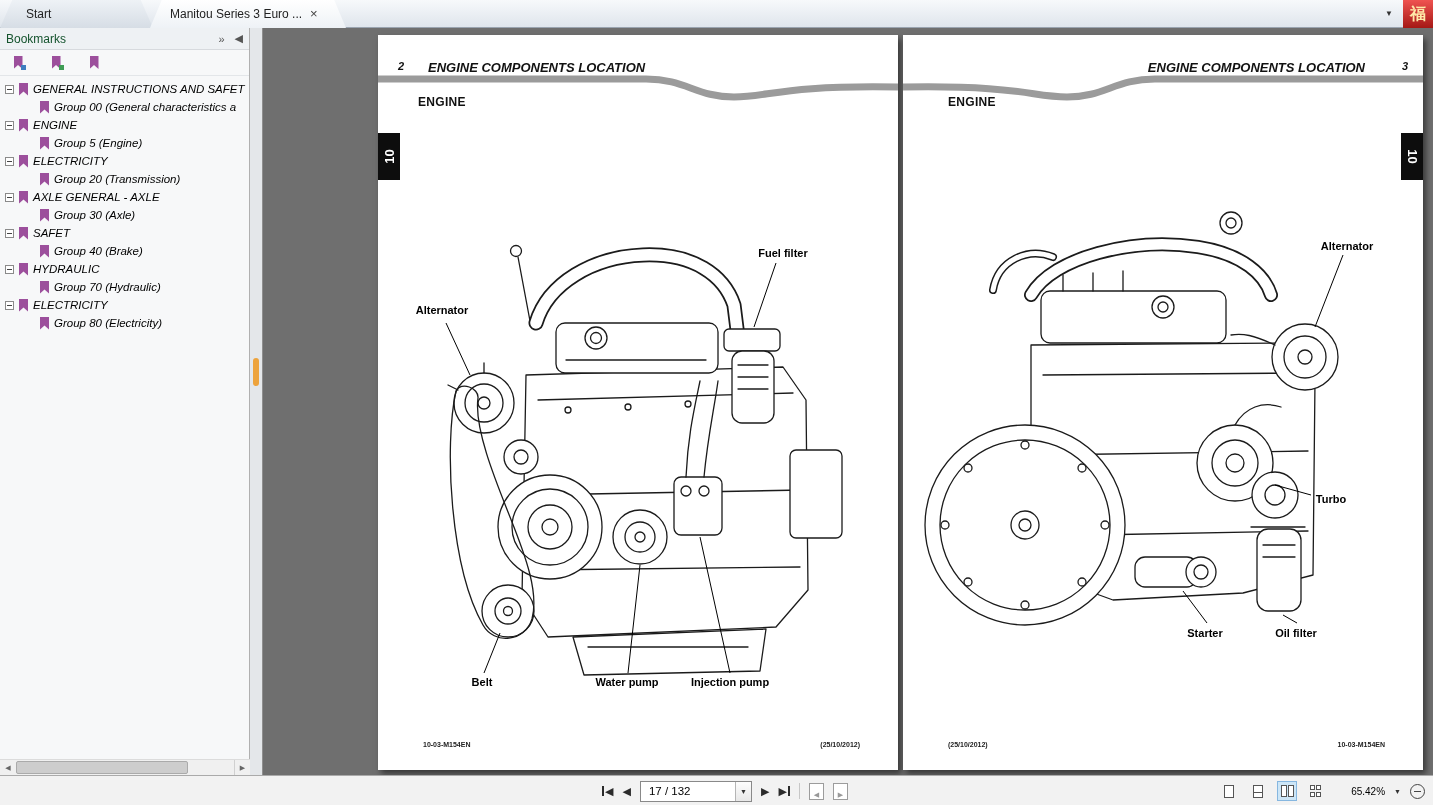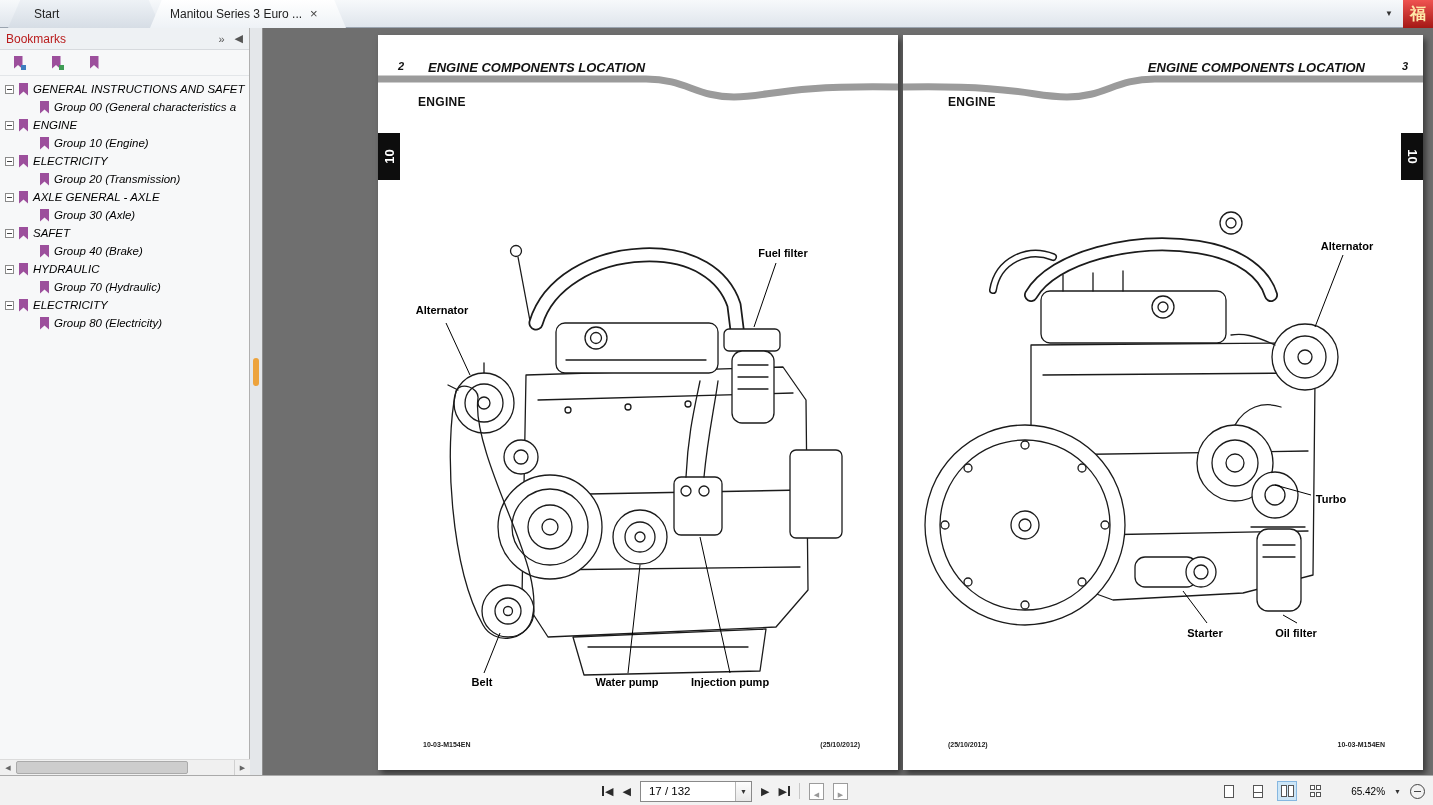--- a/index.html
+++ b/index.html
@@ -5,40 +5,40 @@
   * { margin:0; padding:0; box-sizing:border-box; }
   html,body { width:1433px; height:805px; overflow:hidden;
     font-family:"Liberation Sans", sans-serif; background:#fff; }
   .app { position:relative; width:1433px; height:805px; background:#fff; }
 
   
   .tabbar { position:absolute; left:0; top:0; width:1433px; height:28px;
     background:linear-gradient(#f7f9fb,#dfe5ec); border-bottom:1px solid #9aa4b0; }
   .tab { position:absolute; top:0; height:28px; line-height:28px; font-size:12px;
     color:#222; padding:0 18px 0 20px; }
-  .tab.inactive { left:8px; width:153px;
+  .tab.inactive { left:0; width:153px;
     background:linear-gradient(#eef2f6,#d6dde5);
     clip-path:polygon(8% 0, 92% 0, 100% 100%, 0 100%);padding-left:26px; }
   .tab.active { left:150px; width:196px; z-index:2;
     background:linear-gradient(#ffffff,#eef2f6);
     clip-path:polygon(6% 0, 94% 0, 100% 100%, 0 100%);
     display:flex; align-items:center; gap:8px; }
   .tab.active .tab-label { white-space:nowrap; overflow:hidden; max-width:148px; }
   .tab-close { font-size:13px; color:#444; cursor:default; line-height:28px; }
   .tab-list-arrow { position:absolute; right:40px; top:9px; font-size:8px; color:#333; }
   .promo { position:absolute; right:0; top:0; width:30px; height:28px;
     background:linear-gradient(#ef5350,#a51815); color:#ffe9a8;
     font-size:16px; font-weight:bold; text-align:center; line-height:28px; }
 
   
   .sidebar { position:absolute; left:0; top:28px; width:250px; height:747px;
     background:#f7f8f9; border-right:1px solid #b0b0b0; }
   .sb-header { position:relative; height:22px; display:flex; align-items:center;
     padding:0 6px; background:#eef1f4; border-bottom:1px solid #d7dade; }
-  .sb-title { font-size:12px; color:#b91c1c; }
+  .sb-title { font-size:12px; color:#14532d; }
   .sb-header-icons { margin-left:auto; display:flex; gap:10px; align-items:center; }
   .sb-hicon { font-size:11px; color:#555; cursor:default; }
   .sb-tools { height:26px; display:flex; align-items:center; gap:22px;
     padding:0 10px; border-bottom:1px solid #e3e6e9; }
   .bm-flag { width:9px; height:13px; background:#9c4f9c; flex:0 0 auto;
     clip-path:polygon(0 0,100% 0,100% 100%,50% 70%,0 100%); }
   .sb-tool { position:relative; width:16px; height:16px; display:flex;
     align-items:center; justify-content:center; }
   .sb-tool .mark { position:absolute; right:0; bottom:1px; width:5px; height:5px;
     background:#3f7ec0; }
@@ -197,21 +197,21 @@
         <span class="bm-flag"></span>
         <span>Group 00 (General characteristics a</span>
       </div>
       <div class="bm-row parent">
         <span class="expander"></span>
         <span class="bm-flag"></span>
         <span>ENGINE</span>
       </div>
       <div class="bm-row child">
         <span class="bm-flag"></span>
-        <span>Group 10 (Engine)</span>
+        <span>Group 5 (Engine)</span>
       </div>
       <div class="bm-row parent">
         <span class="expander"></span>
         <span class="bm-flag"></span>
         <span>ELECTRICITY</span>
       </div>
       <div class="bm-row child">
         <span class="bm-flag"></span>
         <span>Group 20 (Transmission)</span>
       </div>

